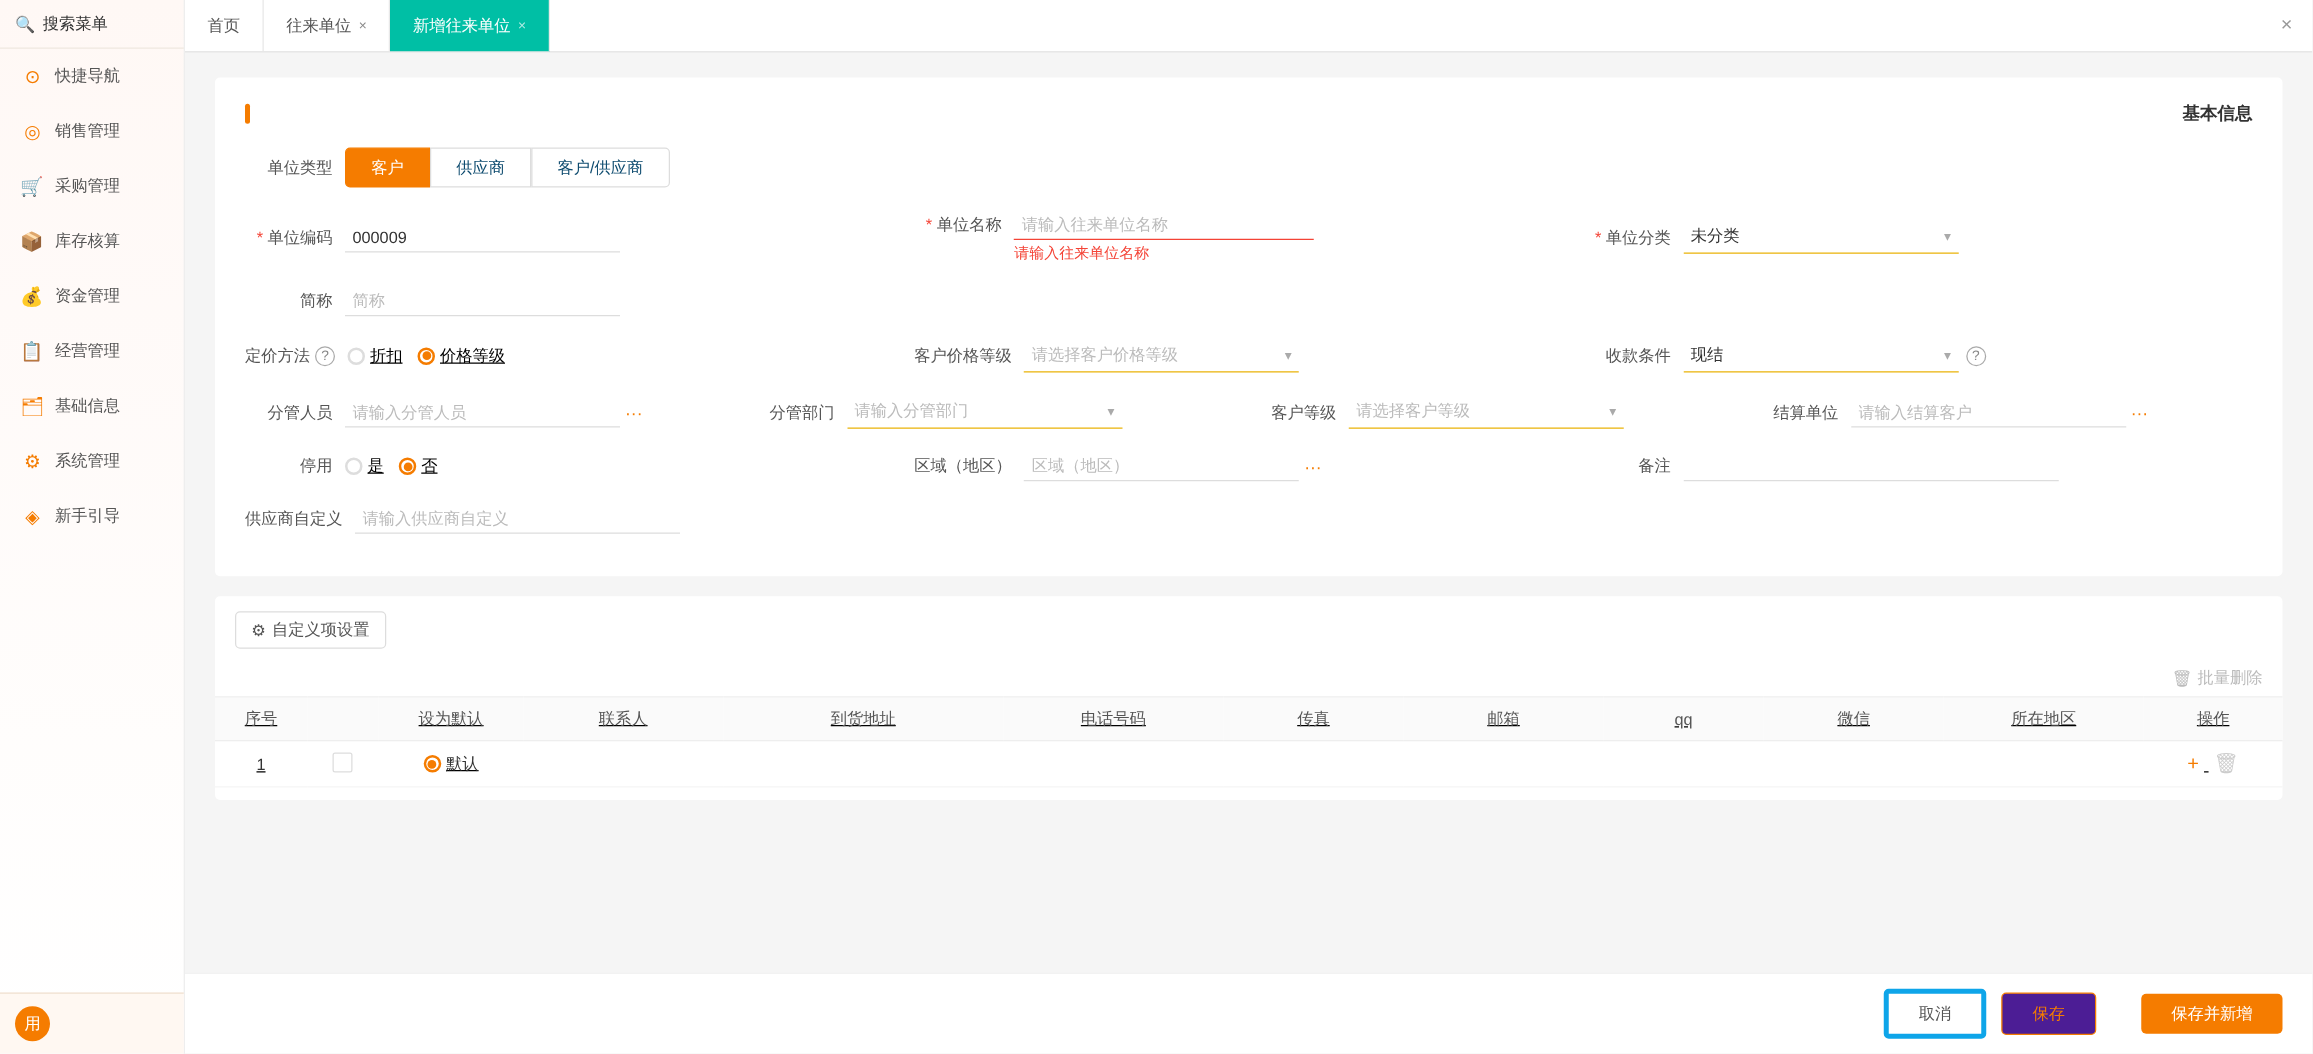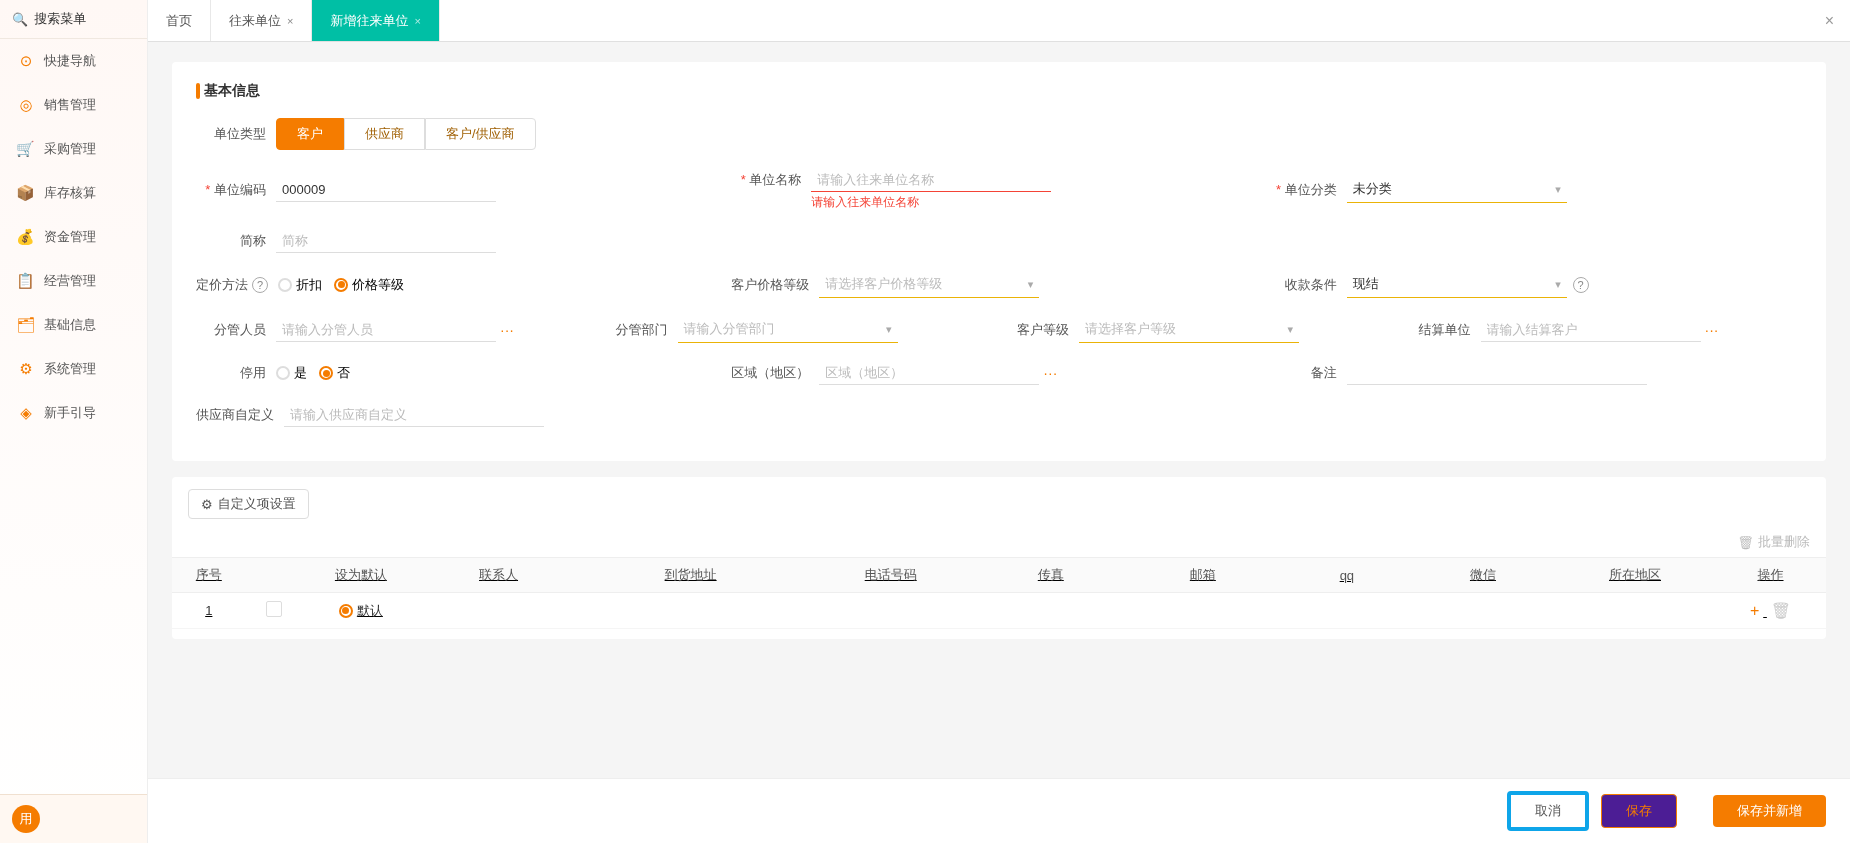--- a/index.html
+++ b/index.html
@@ -116,20 +116,21 @@
 
     
     .section-title {
       display: flex;
       align-items: center;
       gap: 4px;
       font-size: 14px;
       font-weight: bold;
       color: #333;
       margin-bottom: 18px;
+      justify-content: space-between;
     }
     .section-title-icon {
       width: 4px; height: 16px;
       background: #f57c00;
       border-radius: 2px;
     }
 
     .form-card {
       background: #fff;
       border-radius: 4px;
@@ -141,21 +142,21 @@
     .unit-type-group {
       display: flex;
       gap: 0;
     }
     .unit-type-btn {
       padding: 6px 20px;
       border: 1px solid #ddd;
       background: #fff;
       cursor: pointer;
       font-size: 13px;
-      color: #a16207;
+      color: #0c4a6e;
     }
     .unit-type-btn.active {
       background: #f57c00;
       color: #fff;
       border-color: #f57c00;
     }
     .unit-type-btn:first-child { border-radius: 4px 0 0 4px; }
     .unit-type-btn:last-child { border-radius: 0 4px 4px 0; }
 
     
@@ -217,21 +218,21 @@
       min-width: 150px;
       max-width: 220px;
       flex: 1;
       justify-content: space-between;
       text-align: right;
     }
     .select-placeholder { color: #bbb; }
     .chevron { color: #aaa; font-size: 11px; }
 
     
-    .radio-group { display: flex; align-items: center; gap: 12px; }
+    .radio-group { display: flex; align-items: center; gap: 12px; text-decoration: underline; }
     .radio-item { display: flex; align-items: center; gap: 4px; cursor: pointer; }
     .radio-circle {
       width: 14px; height: 14px;
       border-radius: 50%;
       border: 2px solid #ddd;
       display: flex; align-items: center; justify-content: center;
     }
     .radio-circle.checked { border-color: #f57c00; }
     .radio-dot {
       width: 7px; height: 7px;

